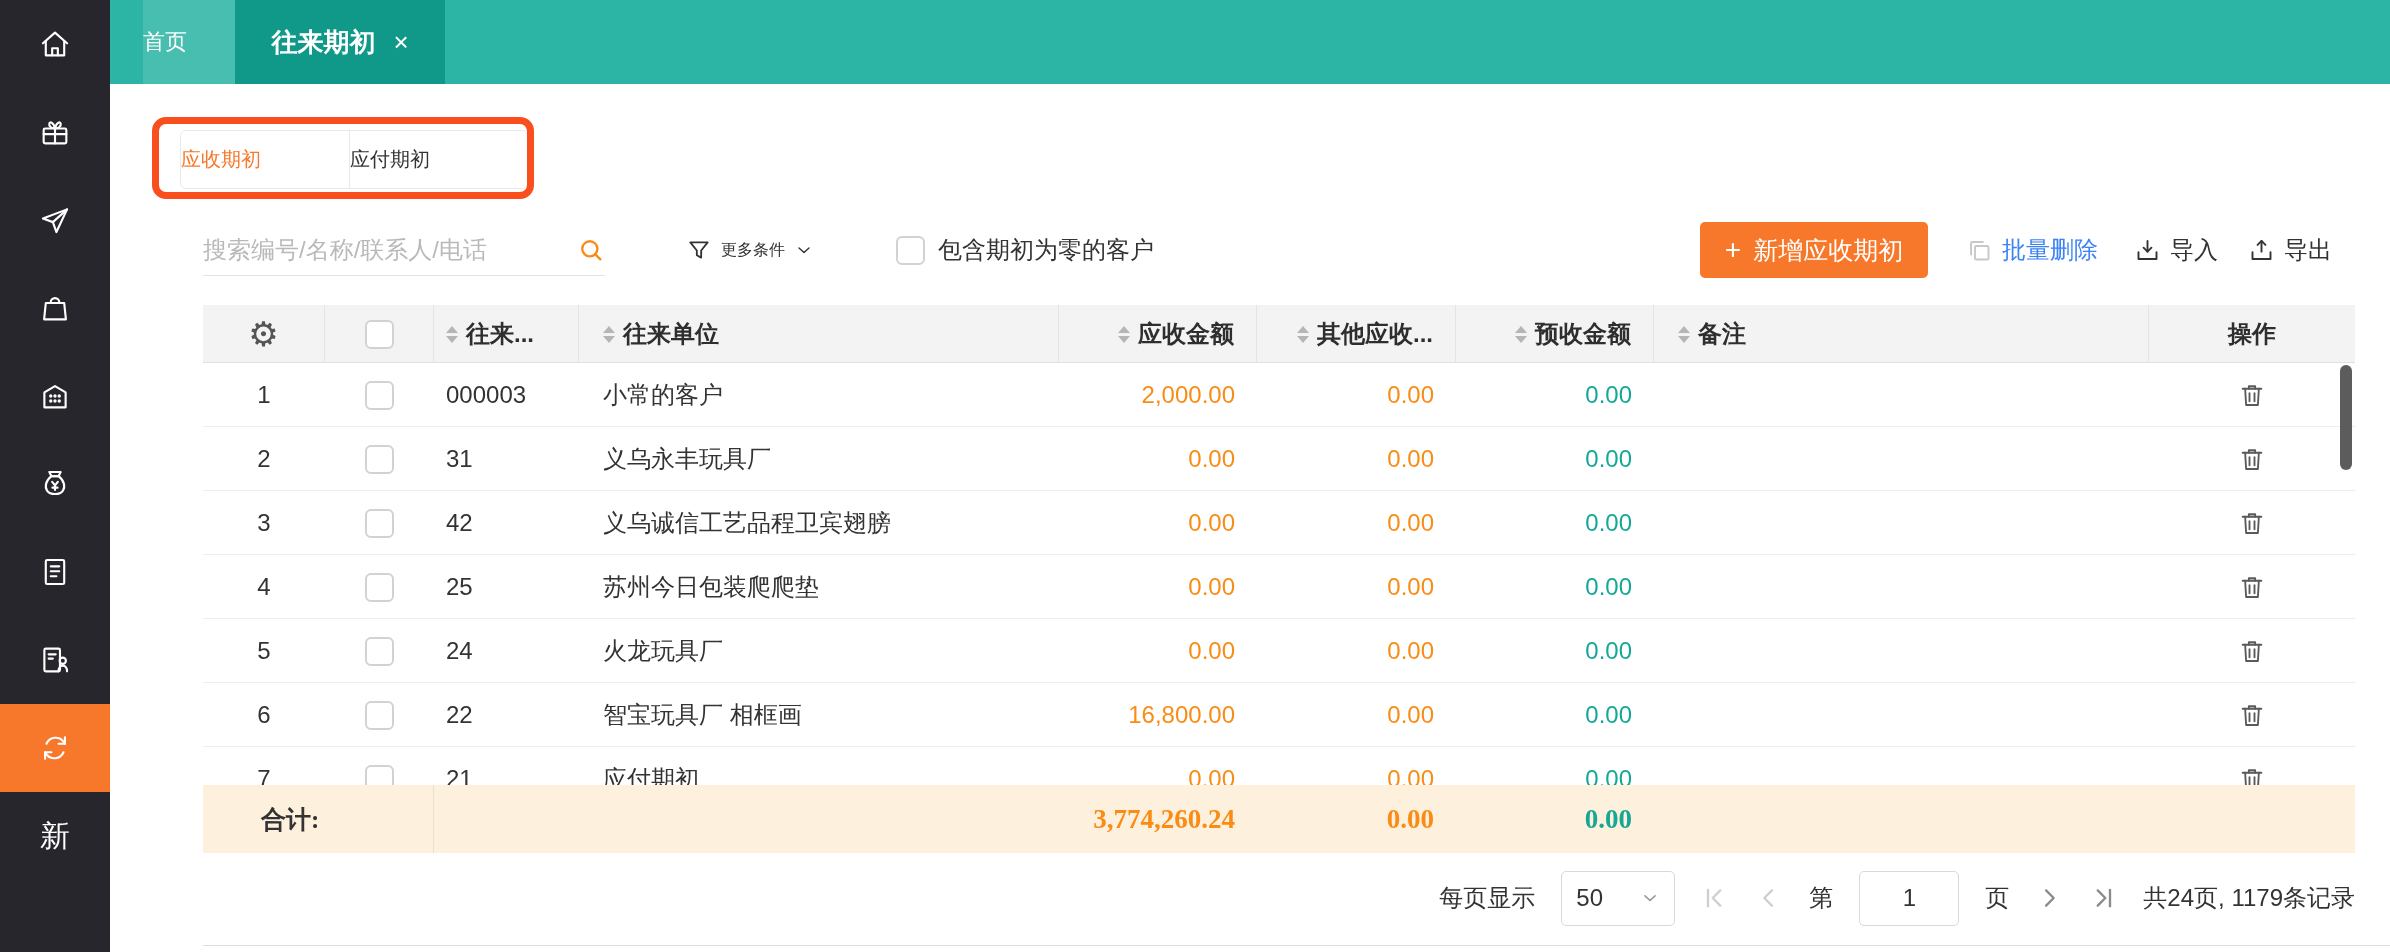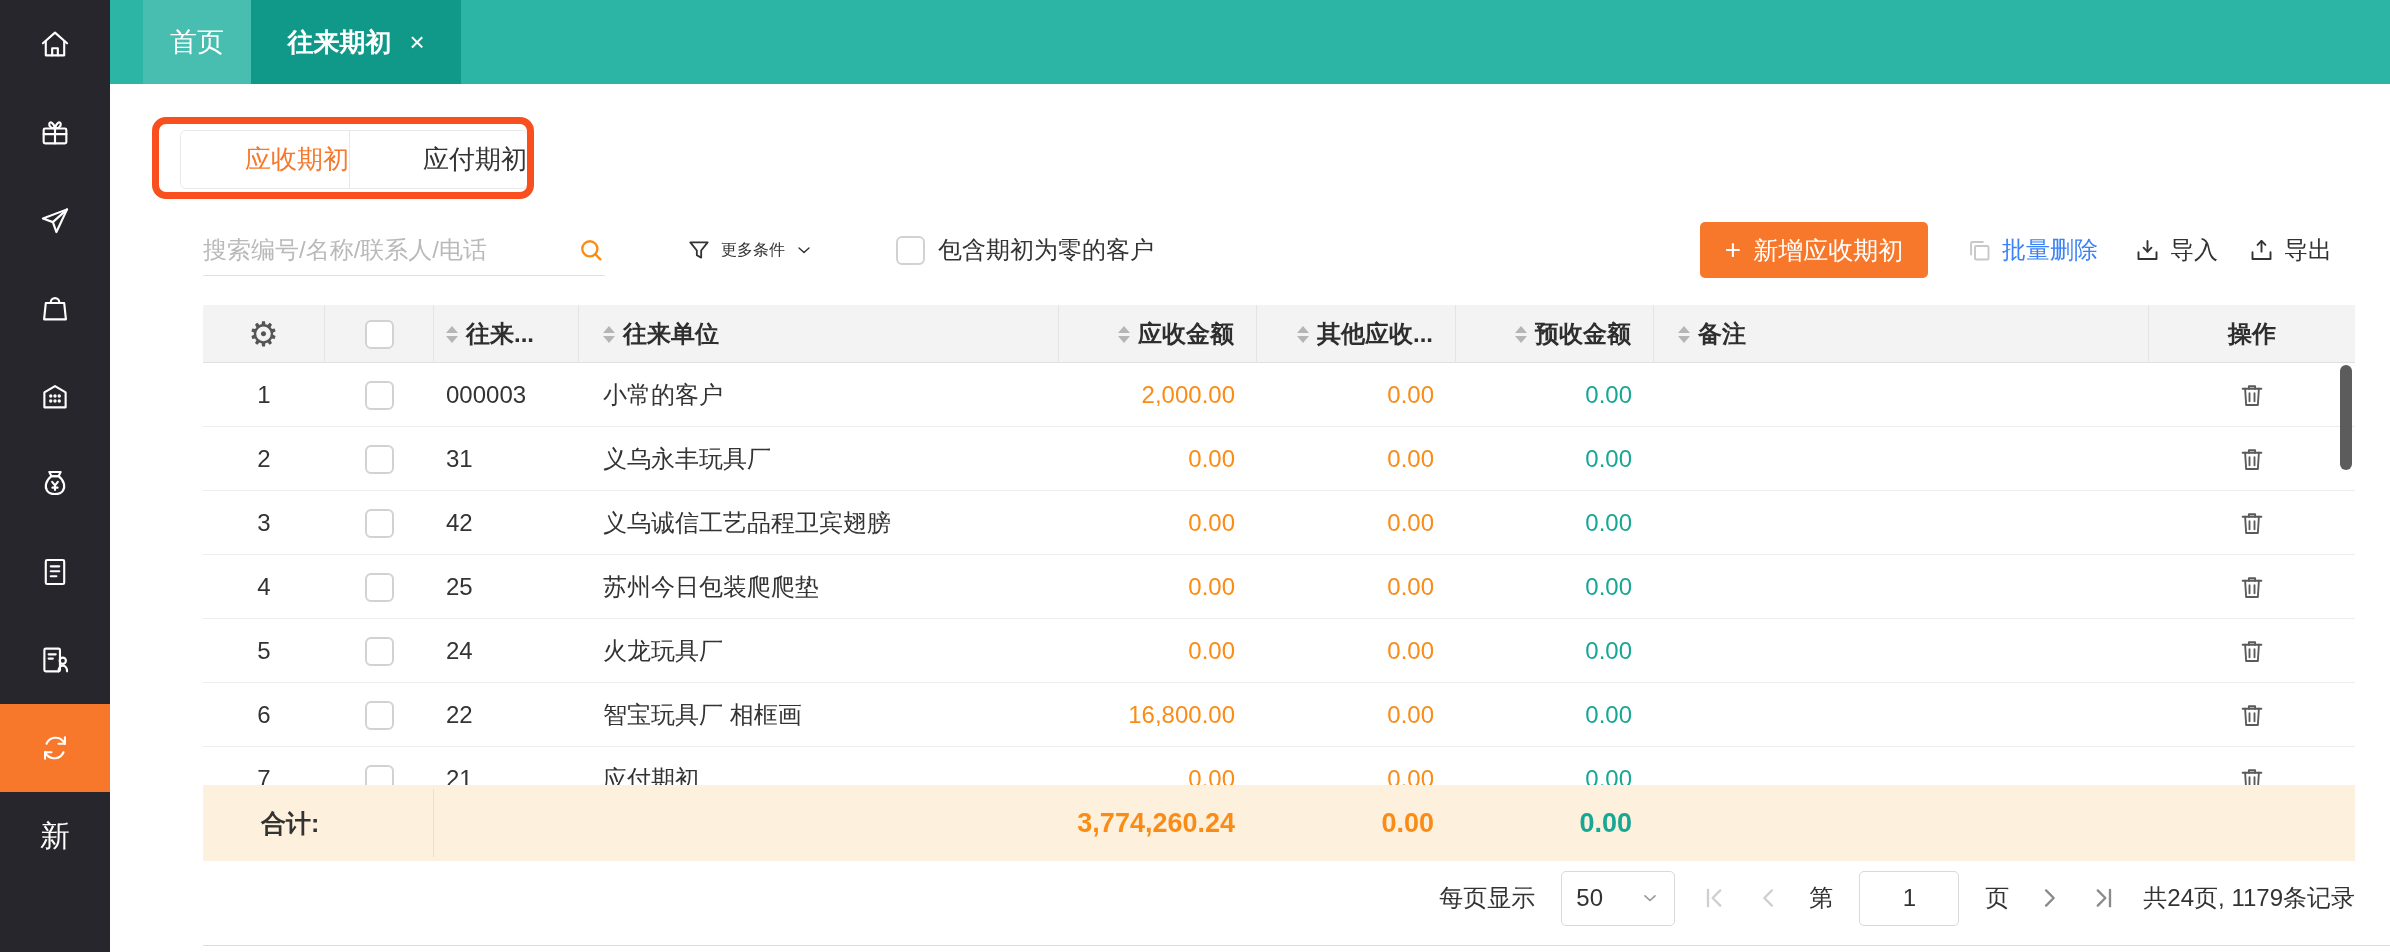--- a/index.html
+++ b/index.html
@@ -9,31 +9,31 @@
 
   
   .sidebar { position:absolute; left:0; top:0; width:110px; height:100%; background:#26262c; z-index:5; }
   .side-item { width:110px; height:88px; display:flex; align-items:center; justify-content:center; color:#fff; cursor:pointer; }
   .side-item.active { background:#f7782a; }
   .side-item svg { width:34px; height:34px; stroke:#fff; fill:none; stroke-width:1.5; stroke-linecap:round; stroke-linejoin:round; }
   .side-new { font-size:30px; color:#fff; }
 
   
   .topbar { position:absolute; left:110px; top:0; right:0; height:84px; background:#2cb5a4; display:flex; align-items:stretch; }
-  .tb-home { margin-left:33px; width:108px; display:flex; align-items:center; justify-content:center; color:#fff; font-size:27px; background:rgba(255,255,255,0.13); cursor:pointer; }
+  .tb-home { margin-left:33px; width:92px; display:flex; align-items:center; justify-content:flex-start; color:#fff; font-size:22px; background:rgba(255,255,255,0.13); cursor:pointer; }
   .tb-active { width:210px; background:#109889; color:#fff; display:flex; align-items:center; justify-content:center; gap:18px; font-size:26px; font-weight:bold; cursor:pointer; }
   .tb-close { font-weight:normal; font-size:26px; cursor:pointer; }
 
   
   .content { position:absolute; left:110px; top:84px; right:0; bottom:0; background:#fff; }
 
   .annotation { position:absolute; left:42px; top:33px; width:382px; height:82px; border:7px solid #f94e1d; border-radius:14px; pointer-events:none; z-index:9; }
 
   .page-tabs { position:absolute; left:70px; top:46px; height:59px; display:flex; border:1px solid #e8e8e8; border-radius:6px; background:#fff; overflow:hidden; }
-  .ptab { width:168px; display:flex; align-items:center; justify-content:flex-end; font-size:26px; color:#333; cursor:pointer; background:#fff;font-family:Liberation Mono, monospace; }
+  .ptab { width:168px; display:flex; align-items:center; justify-content:flex-start; font-size:20px; color:#333; cursor:pointer; background:#fff;font-family:Liberation Mono, monospace; }
   .ptab + .ptab { width:178px; border-left:1px solid #e8e8e8; }
   .ptab.active { color:#f7782a; }
 
   
   .search-box { position:absolute; left:93px; top:140px; width:402px; height:52px; border-bottom:1px solid #e2e2e2; display:flex; align-items:center; }
   .search-box input { flex:1; border:none; outline:none; font-size:24px; color:#333; font-family:inherit; background:transparent; }
   .search-box input::placeholder { color:#b9b9b9; }
   .search-box svg { width:28px; height:28px; stroke:#fa8c16; fill:none; stroke-width:2; stroke-linecap:round; cursor:pointer; }
 
   .more-filter { position:absolute; left:576px; top:140px; height:52px; display:flex; align-items:center; gap:9px; font-size:16px; color:#333; cursor:pointer; }
@@ -77,21 +77,21 @@
   .c-code { padding-left:12px; }
   .c-name { padding-left:24px; }
   .c-amt { justify-content:flex-end; padding-right:22px; }
   .amt-o { color:#fa8c16; }
   .amt-t { color:#16a795; }
   .trash { background:none; border:none; cursor:pointer; padding:0; display:flex; align-items:center; }
   .trash svg { width:30px; height:30px; stroke:#5a5a5a; fill:none; stroke-width:1.5; stroke-linecap:round; stroke-linejoin:round; }
 
   .scroll-thumb { position:absolute; right:3px; top:2px; width:12px; height:105px; background:#5c5c5c; border-radius:6px; cursor:grab; }
 
-  .summary { height:76px; background:#fdf0dd; align-items:center; }
+  .summary { height:68px; background:#fdf0dd; align-items:center;font-family:Liberation Serif, serif; }
   .sum-label { grid-column:1 / 3; display:flex; align-items:center; height:68px; padding-left:58px; font-size:25px; font-weight:bold; color:#333; border-right:1px solid rgba(0,0,0,0.07); }
   .sum-amt { display:flex; align-items:center; justify-content:flex-end; height:68px; padding-right:22px; font-size:27px; font-weight:bold; }
 
   
   .pager { position:absolute; left:93px; right:35px; top:785px; height:58px; display:flex; align-items:center; justify-content:flex-end; gap:26px; font-size:24px; color:#333; }
   .pg-icon { display:flex; align-items:center; cursor:pointer; }
   .pg-icon svg { width:28px; height:28px; fill:none; stroke-width:2; stroke-linecap:round; stroke-linejoin:round; }
   .pg-disabled svg { stroke:#cfcfcf; }
   .pg-on svg { stroke:#8a8a8a; }
   .pg-select { width:114px; height:55px; border:1px solid #d9d9d9; border-radius:5px; display:flex; align-items:center; justify-content:space-between; padding:0 14px; cursor:pointer; background:#fff; }

